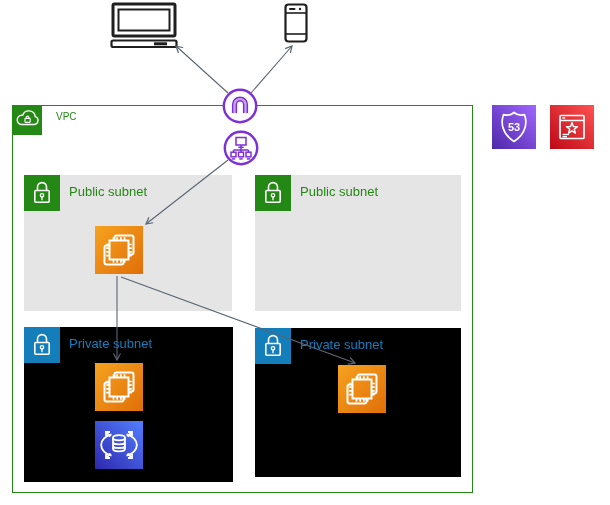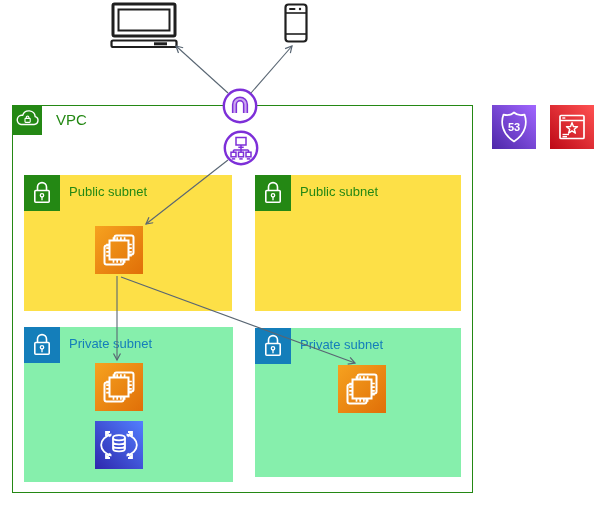--- a/index.html
+++ b/index.html
@@ -5,25 +5,25 @@
   html,body{margin:0;padding:0;background:#fff;}
   .canvas{
     position:relative;width:610px;height:505px;background:#fff;
     font-family:"Liberation Sans",sans-serif;overflow:hidden;
   }
   .abs{position:absolute;}
   
   .vpc-box{position:absolute;left:12px;top:105px;width:461px;height:388px;
     border:1px solid #248814;box-sizing:border-box;background:transparent;}
   .vpc-badge{position:absolute;left:12px;top:105px;width:30px;height:30px;}
-  .vpc-label{position:absolute;left:56px;top:111px;font-size:15px;color:#248814;}
+  .vpc-label{position:absolute;left:56px;top:111px;font-size:10px;color:#248814;}
   
   .subnet{position:absolute;}
-  .subnet.public{background:#fde047;}
-  .subnet.private{background:#86efac;}
+  .subnet.public{background:#e5e5e5;}
+  .subnet.private{background:#000000;}
   #sn-pub-left{left:24px;top:175px;width:208px;height:136px;}
   #sn-pub-right{left:255px;top:175px;width:206px;height:136px;}
   #sn-priv-left{left:24px;top:327px;width:209px;height:155px;}
   #sn-priv-right{left:255px;top:328px;width:206px;height:149px;}
   .subnet .badge{position:absolute;left:0;top:0;width:36px;height:36px;}
   .subnet .slabel{position:absolute;left:45px;top:9px;font-size:13px;white-space:nowrap;}
   .subnet.public .slabel{color:#248814;}
   .subnet.private .slabel{color:#147EBA;}
   
   .res{position:absolute;width:48px;height:48px;}

